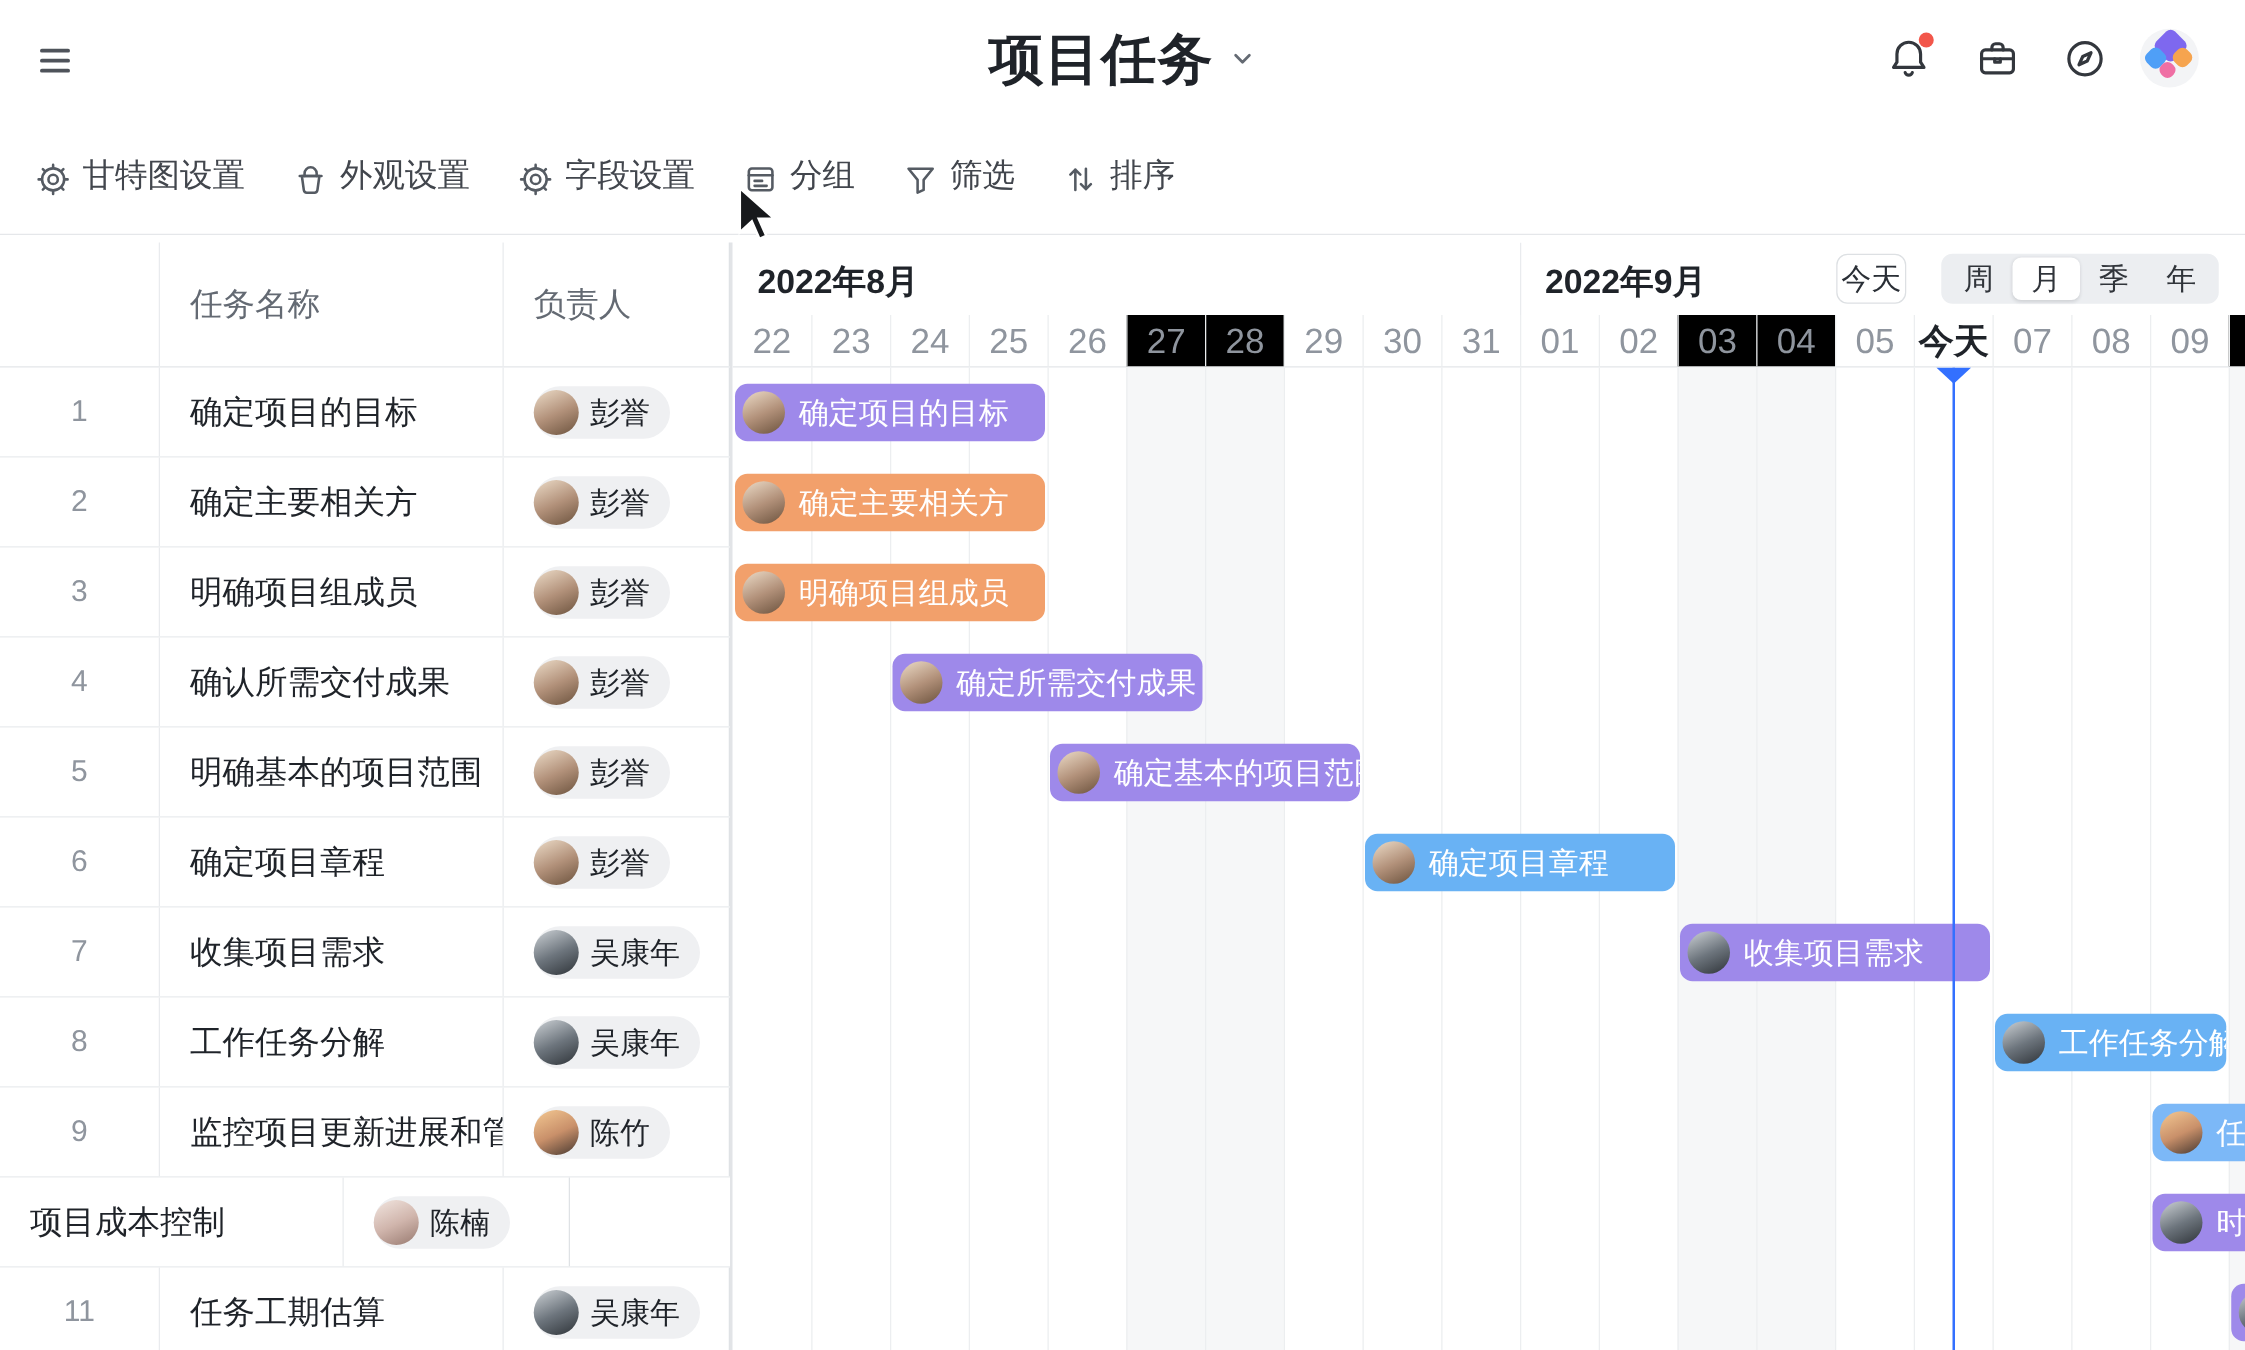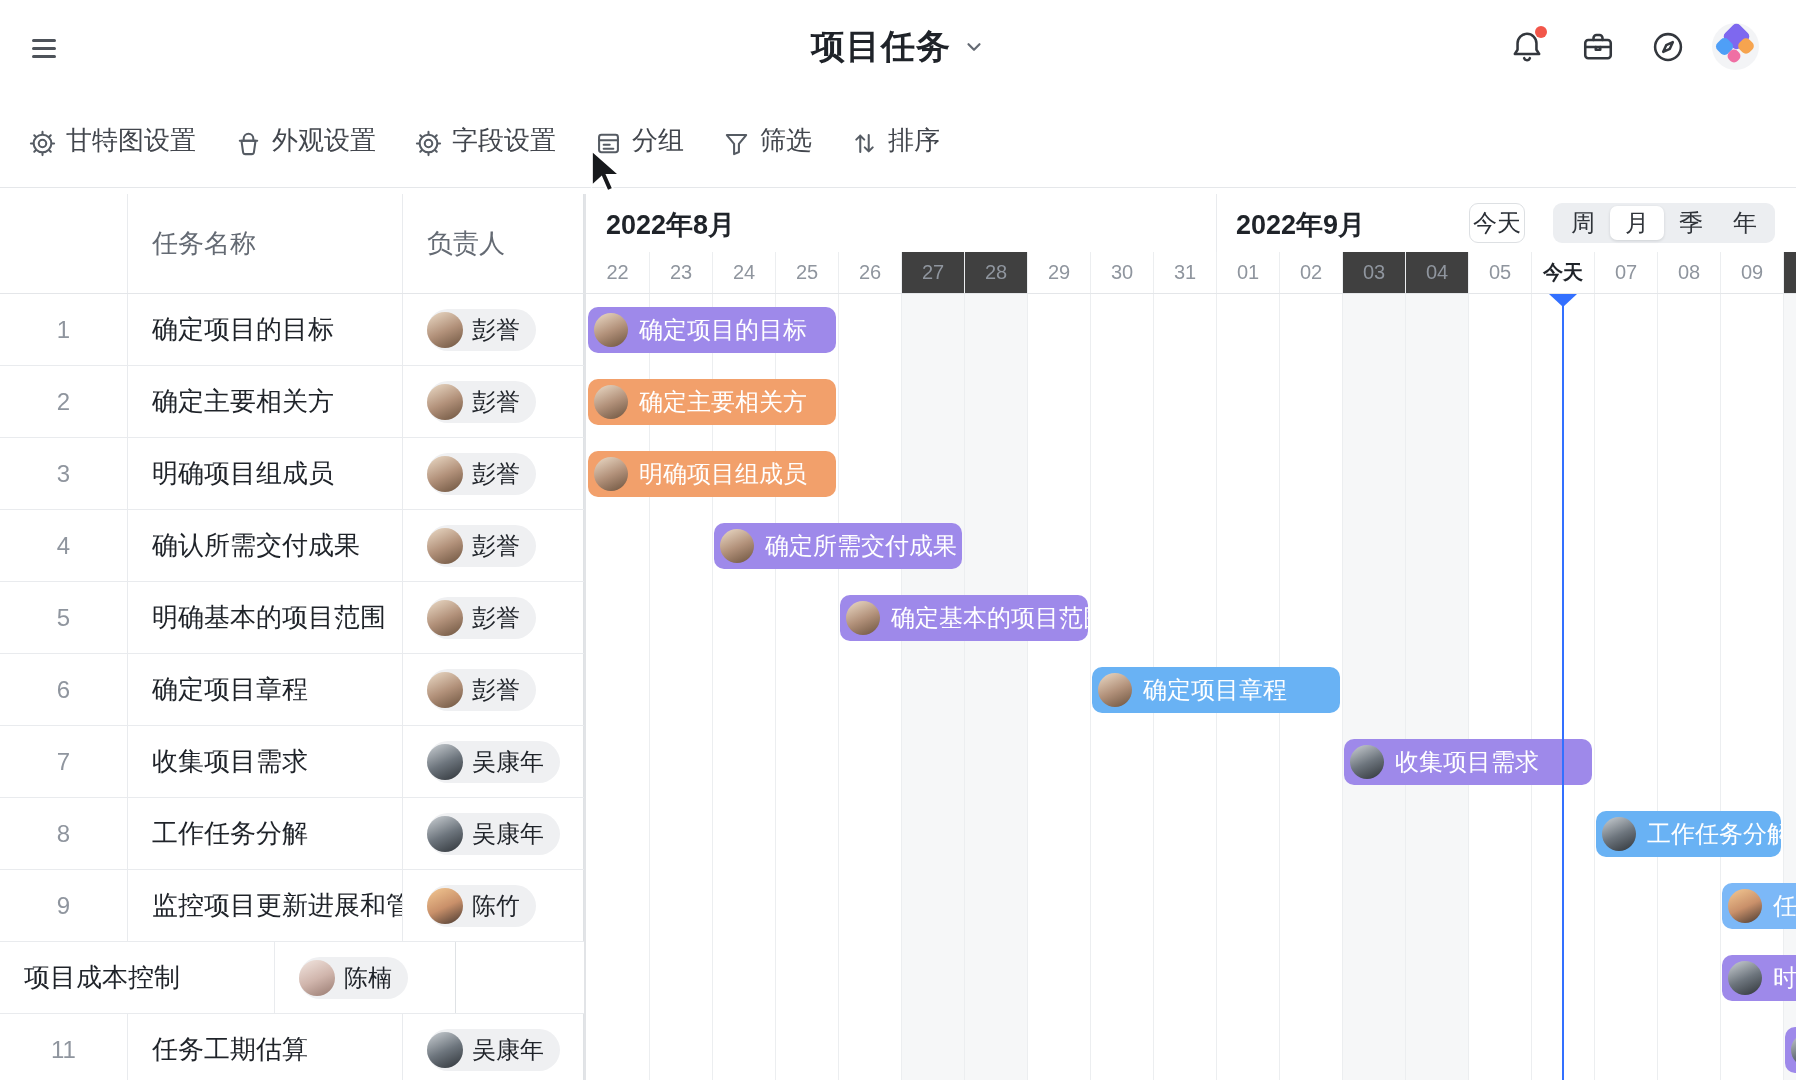--- a/index.html
+++ b/index.html
@@ -5,21 +5,21 @@
   html,body{margin:0;padding:0;background:#fff}
   .app{position:relative;width:1796px;height:1080px;background:#fff;overflow:hidden;
        font-family:"Liberation Sans","DejaVu Sans",sans-serif;color:#1f2329}
   svg{display:block}
 
   
   .topbar{position:absolute;left:0;top:0;width:1796px;height:94px;background:#fff}
   .hamburger{position:absolute;left:32px;top:34px;width:26px;height:26px;cursor:pointer}
   .hamburger span{display:block;width:24px;height:3px;background:#4e535a;border-radius:2px;margin:5px 0}
   .title-wrap{position:absolute;left:0;top:0;width:100%;height:94px;display:flex;align-items:center;justify-content:center;gap:12px}
-  .title{font-size:34px;font-weight:600;letter-spacing:1px}
+  .title{font-size:44px;font-weight:600;letter-spacing:1px}
   .top-ic{position:absolute;top:29px;width:36px;height:36px;cursor:pointer}
   .red-dot{position:absolute;right:-2px;top:-3px;width:12px;height:12px;border-radius:50%;background:#f2564a}
   .logo{position:absolute;left:1712px;top:23px;width:47px;height:47px;border-radius:50%;background:#f3f4f6;overflow:hidden;cursor:pointer}
   .logo i{position:absolute;border-radius:5px;transform:rotate(45deg)}
 
   
   .toolbar{position:absolute;left:0;top:94px;width:1796px;height:94px;display:flex;align-items:center;
            padding-left:28px;gap:38px;border-bottom:1px solid #e5e7ea;box-sizing:border-box;background:#fff}
   .tb-item{display:flex;align-items:flex-end;gap:9px;font-size:26px;color:#42464d;cursor:pointer;white-space:nowrap}
   .tb-item svg{width:29px;height:29px}
@@ -54,23 +54,23 @@
              background:#fff;display:flex;align-items:center;justify-content:center;font-size:24px;color:#2a2f36;
              box-sizing:border-box;cursor:pointer}
   .view-toggle{position:absolute;left:967px;top:9px;width:222px;height:40px;background:#eceef1;border-radius:9px;
                display:flex;align-items:center;padding:3px;box-sizing:border-box}
   .seg{flex:1;height:34px;display:flex;align-items:center;justify-content:center;font-size:24px;color:#30343a;
        border-radius:7px;cursor:pointer}
   .seg.selected{background:#fff;box-shadow:0 1px 3px rgba(31,35,41,.14)}
 
   .g-days{position:relative;height:42px;border-bottom:1px solid #e4e6e9;box-sizing:border-box;display:flex}
   .d-cell{width:63px;flex:none;display:flex;align-items:center;justify-content:center;
-          font-size:20px;color:#8f959e;box-sizing:border-box}
+          font-size:28px;color:#8f959e;box-sizing:border-box}
   .d-cell + .d-cell{border-left:1px solid #eceef0}
-  .d-cell.weekend{background:#404040}
+  .d-cell.weekend{background:#000000}
   .d-cell.today{color:#1f2329;font-weight:700}
 
   .g-body{position:relative;height:792px;overflow:hidden}
   .wk-stripe{position:absolute;top:0;bottom:0;width:63px;background:#f6f7f8}
   .v-line{position:absolute;top:0;bottom:0;width:1px;background:#eceef0}
   .today-line{position:absolute;top:0;bottom:0;width:2px;background:#3370ff}
   .today-tri{position:absolute;top:0;width:0;height:0;border-left:14px solid transparent;
              border-right:14px solid transparent;border-top:13px solid #3370ff}
   .bar{position:absolute;height:46px;border-radius:10px;display:flex;align-items:center;gap:11px;
        color:#fff;font-size:24px;font-weight:500;padding-left:6px;box-sizing:border-box;

